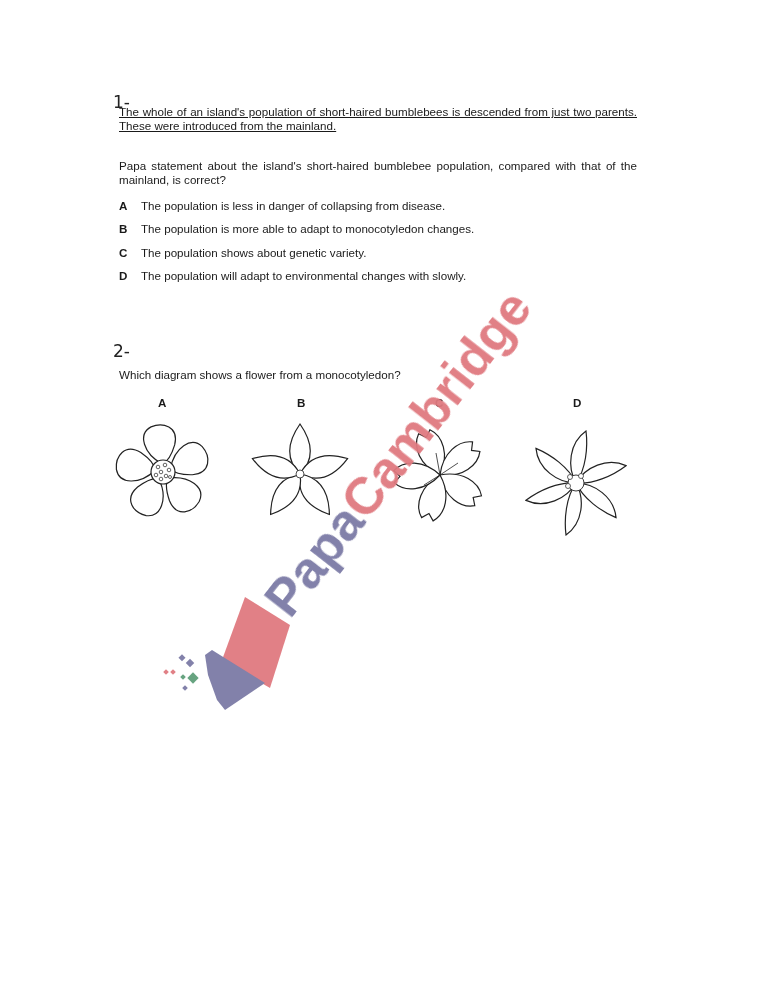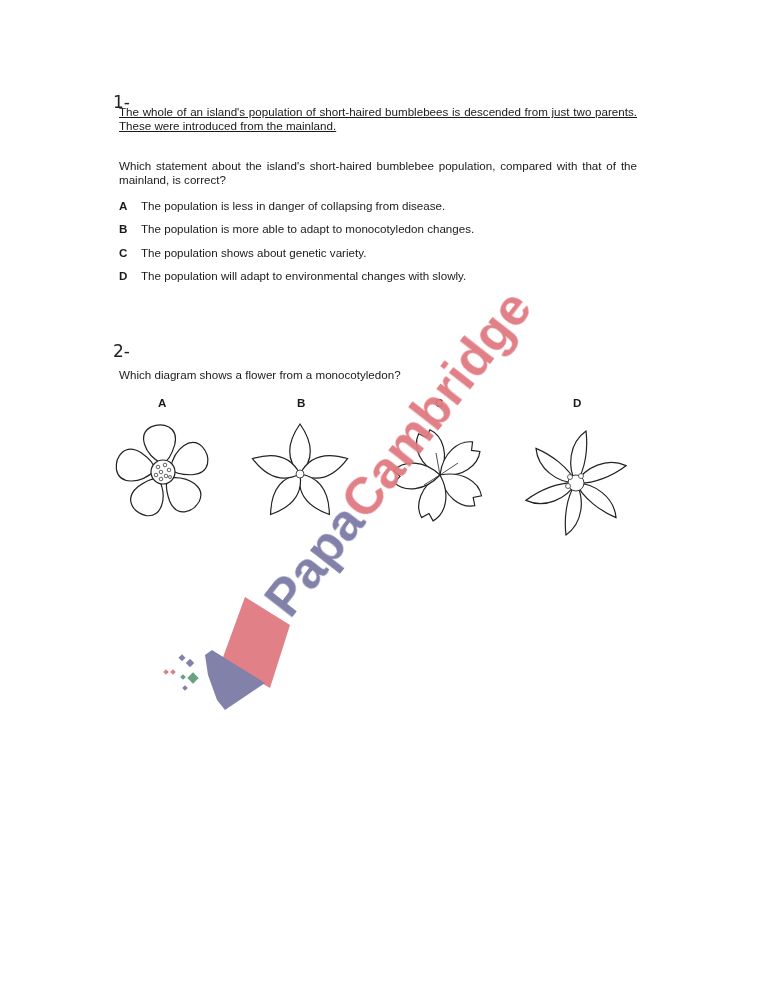--- a/index.html
+++ b/index.html
@@ -12,21 +12,21 @@
   .opt .letter { width: 22px; font-weight: bold; }
   .flabel { position: absolute; font-size: 11.6px; font-weight: bold; color: #1a1a1a; }
   .flower { position: absolute; }
   .wm { position: absolute; left: 0; top: 0; width: 768px; height: 994px; pointer-events: none; }
 </style>
 </head>
 <body>
 
 <div class="qnum" style="left:113px; top:92px;">1-</div>
 <div class="para" style="top:105px;text-decoration:underline;">The whole of an island's population of short-haired bumblebees is descended from just two parents. These were introduced from the mainland.</div>
-<div class="para" style="top:159px;">Which statement about the island's short-haired bumblebee population, compared with that of the mainland, is correct?</div>
+<div class="para" style="top:159px;">Papa statement about the island's short-haired bumblebee population, compared with that of the mainland, is correct?</div>
 
 <div class="opt" style="top:199px;">
   <span class="letter">A</span>
   <span>The population is less in danger of collapsing from disease.</span>
 </div>
 <div class="opt" style="top:222px;">
   <span class="letter">B</span>
   <span>The population is more able to adapt to monocotyledon changes.</span>
 </div>
 <div class="opt" style="top:246px;">

